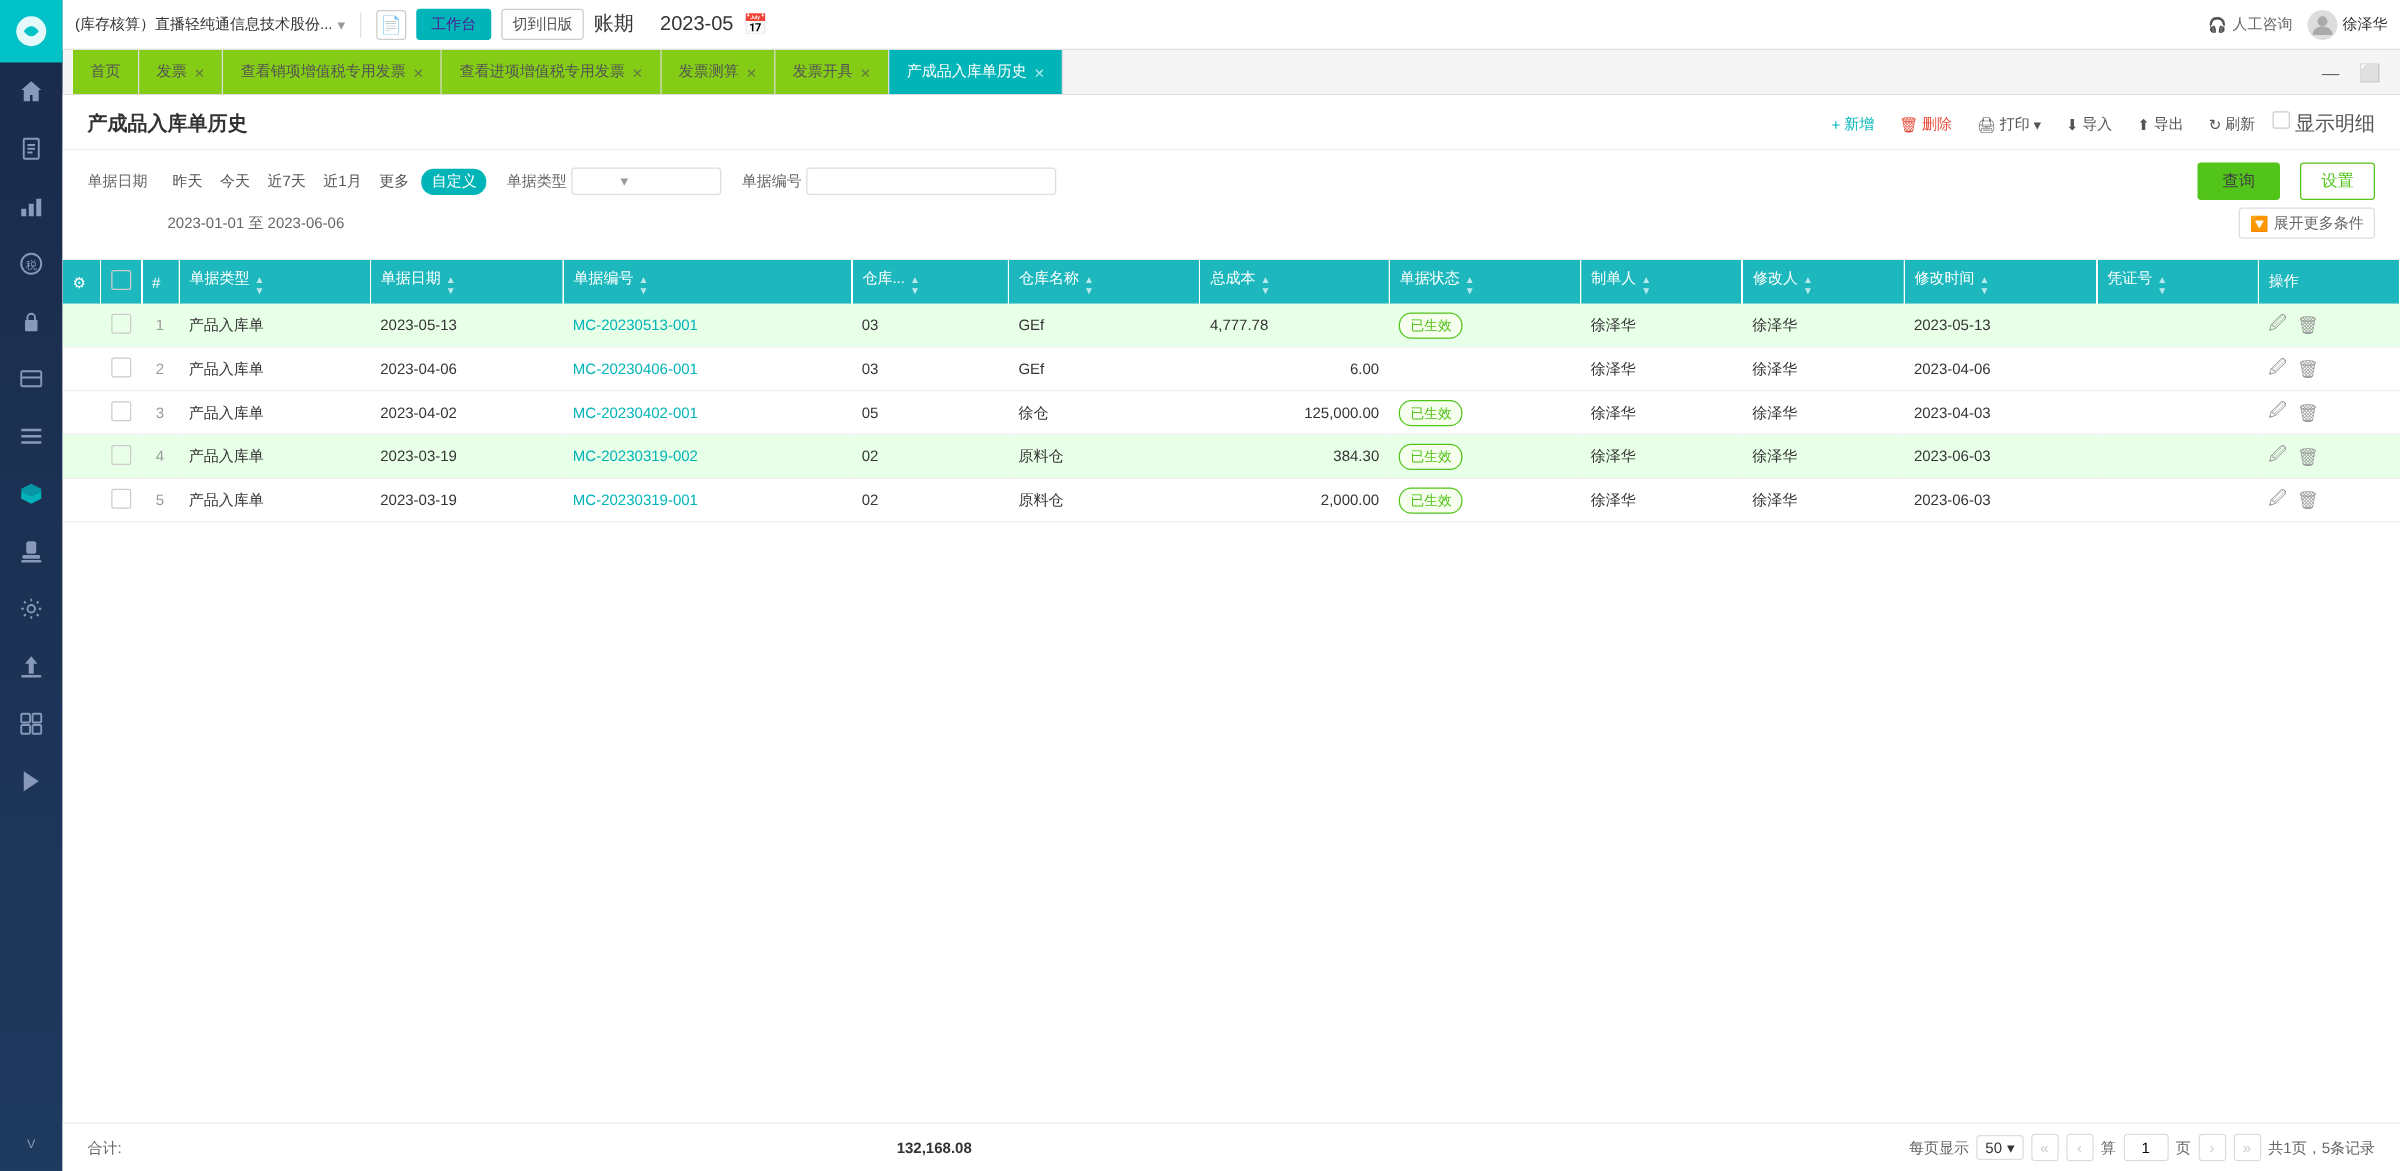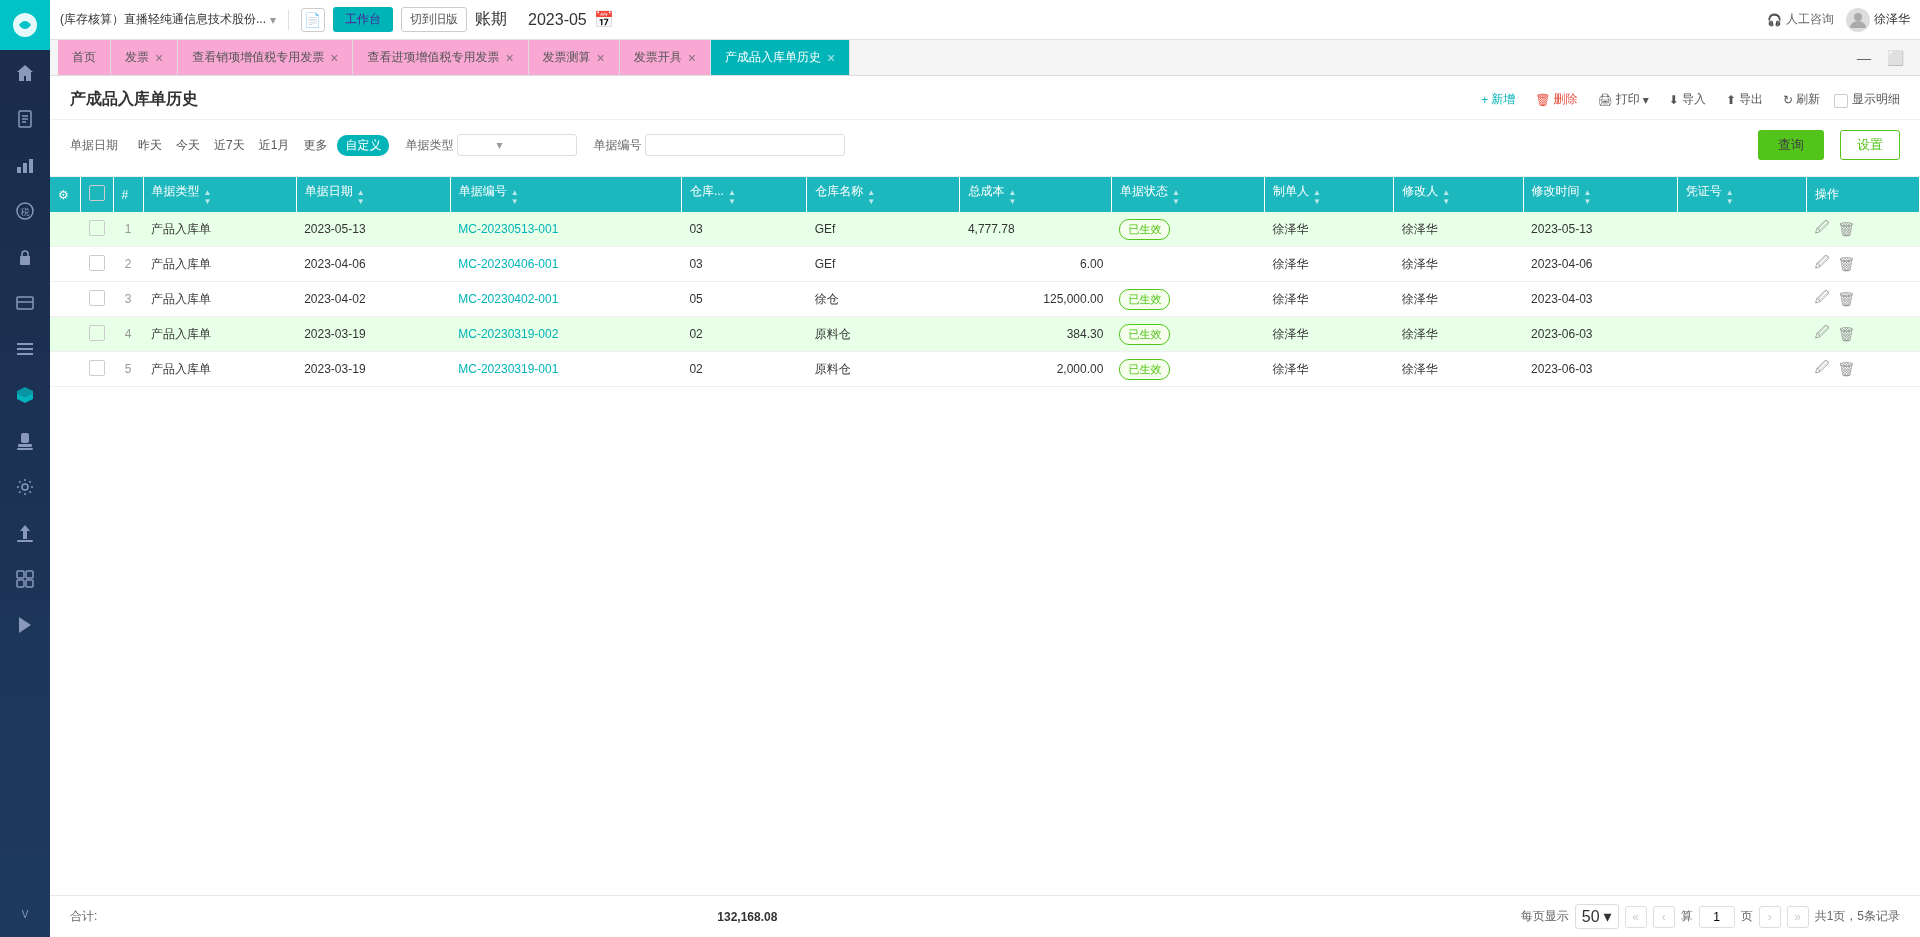--- a/index.html
+++ b/index.html
@@ -27,37 +27,37 @@
     .btn-workbench { background: #00b4b8; color: #4c1d95; border: none; padding: 4px 12px; border-radius: 3px; cursor: pointer; font-size: 12px; }
     .btn-switch { background: #fff; border: 1px solid #ccc; padding: 3px 8px; border-radius: 3px; cursor: pointer; font-size: 12px; color: #555; }
     .topbar-period { font-size: 16px; color: #333; display: flex; align-items: center; gap: 4px; }
     .topbar-right { margin-left: auto; display: flex; align-items: center; gap: 12px; }
     .topbar-service { display: flex; align-items: center; gap: 4px; color: #666; font-size: 12px; cursor: pointer; }
     .topbar-user { display: flex; align-items: center; gap: 4px; color: #333; font-size: 12px; cursor: pointer; }
     .avatar { width: 24px; height: 24px; border-radius: 50%; background: #ddd; display: flex; align-items: center; justify-content: center; font-size: 11px; color: #666; overflow: hidden; }
 
     
     .tabbar { height: 36px; background: #f5f5f5; display: flex; align-items: center; border-bottom: 1px solid #ddd; padding: 0 8px; gap: 0; flex-shrink: 0; overflow-x: auto; }
-    .tab-item { height: 36px; padding: 0 14px; display: flex; align-items: center; gap: 6px; font-size: 12px; color: #555; cursor: pointer; border-right: 1px solid #ddd; white-space: nowrap; background: #f9a8d4; }
+    .tab-item { height: 36px; padding: 0 14px; display: flex; align-items: center; gap: 6px; font-size: 12px; color: #555; cursor: pointer; border-right: 1px solid #ddd; white-space: nowrap; background: #84cc16; }
     .tab-item.active { background: #00b4b8; color: #fff; }
     .tab-close { font-size: 14px; line-height: 1; opacity: 0.7; }
     .tabbar-right { margin-left: auto; display: flex; align-items: center; gap: 8px; padding-right: 4px; }
     .tabbar-icon-btn { width: 24px; height: 24px; display: flex; align-items: center; justify-content: center; cursor: pointer; color: #666; font-size: 14px; }
 
     
     .content-area { flex: 1; background: #fff; overflow: hidden; display: flex; flex-direction: column; }
 
     
     .page-header { display: flex; align-items: center; justify-content: space-between; padding: 12px 20px 8px; border-bottom: 1px solid #f0f0f0; flex-shrink: 0; }
     .page-title { font-size: 16px; font-weight: bold; color: #333; }
     .page-actions { display: flex; align-items: center; gap: 8px; }
     .action-btn { display: flex; align-items: center; gap: 3px; font-size: 12px; color: #555; cursor: pointer; padding: 3px 6px; border-radius: 3px; }
     .action-btn-primary { color: #00b4b8; }
     .action-btn-danger { color: #e74c3c; }
-    .show-detail { display: flex; align-items: flex-end; gap: 4px; font-size: 12px; color: #555; }
+    .show-detail { display: flex; align-items: flex-start; gap: 4px; font-size: 16px; color: #555; }
     .checkbox-square { width: 14px; height: 14px; border: 1px solid #ccc; border-radius: 2px; display: inline-block; }
 
     
     .filter-area { padding: 10px 20px; background: #fff; border-bottom: 1px solid #f0f0f0; flex-shrink: 0; }
     .filter-row { display: flex; align-items: center; gap: 16px; margin-bottom: 6px; }
     .filter-label { font-size: 12px; color: #666; white-space: nowrap; }
     .filter-date-shortcuts { display: flex; align-items: center; gap: 6px; }
     .date-shortcut { font-size: 12px; color: #555; cursor: pointer; padding: 2px 4px; border-radius: 2px; }
     .date-shortcut.active { background: #00b4b8; color: #fff; border-radius: 10px; padding: 2px 8px; }
     .filter-date-range { font-size: 12px; color: #666; }
@@ -88,21 +88,21 @@
     .row-num { color: #999; text-align: center; width: 30px; }
     .col-checkbox { width: 16px; height: 16px; border: 1px solid #ccc; border-radius: 2px; display: inline-block; cursor: pointer; }
 
     
     .table-footer { display: flex; align-items: center; padding: 8px 20px; border-top: 1px solid #e8e8e8; background: #fff; flex-shrink: 0; margin-top: 46px; }
     .footer-total { display: flex; align-items: center; gap: 20px; flex: 1; }
     .footer-label { font-size: 12px; color: #666; }
     .footer-value { font-size: 12px; color: #333; font-weight: bold; }
     .pagination { display: flex; align-items: center; gap: 6px; margin-left: auto; }
     .pagination-label { font-size: 12px; color: #666; }
-    .page-size-select { border: 1px solid #ddd; border-radius: 3px; padding: 2px 6px; font-size: 16px; display: flex; align-items: center; gap: 4px; cursor: pointer; }
+    .page-size-select { border: 1px solid #ddd; border-radius: 3px; padding: 2px 6px; font-size: 12px; display: flex; align-items: center; gap: 4px; cursor: pointer; }
     .page-nav-btn { width: 22px; height: 22px; display: flex; align-items: center; justify-content: center; border: 1px solid #ddd; border-radius: 3px; cursor: pointer; color: #666; font-size: 12px; }
     .page-nav-btn.disabled { color: #ccc; cursor: not-allowed; }
     .page-input { width: 36px; height: 22px; border: 1px solid #ddd; border-radius: 3px; text-align: center; font-size: 12px; }
     .page-info { font-size: 12px; color: #666; }
 
     
     ::-webkit-scrollbar { width: 6px; height: 6px; }
     ::-webkit-scrollbar-track { background: #f0f0f0; }
     ::-webkit-scrollbar-thumb { background: #ccc; border-radius: 3px; }
   </style>
@@ -333,20 +333,29 @@
               </div>
             </div>
             <div class="filter-select">
               <span class="filter-label">单据编号</span>
               <input class="input-box" type="text" value="" style="">
             </div>
           </div>
           <button class="btn-query">查询</button>
           <button class="btn-set">设置</button>
         </div>
+        <div class="filter-row">
+          <span style="width:48px;"></span>
+          <div class="filter-date-range">2023-01-01 至 2023-06-06</div>
+          <div style="flex:1;"></div>
+          <div class="filter-expand">
+            <span>🔽</span>
+            <span>展开更多条件</span>
+          </div>
+        </div>
       </div>
 
       <div class="table-container">
         <table class="data-table">
           <thead>
             <tr>
               <th class="settings-col">
                 <span>⚙</span>
               </th>
               <th class="checkbox-col">

